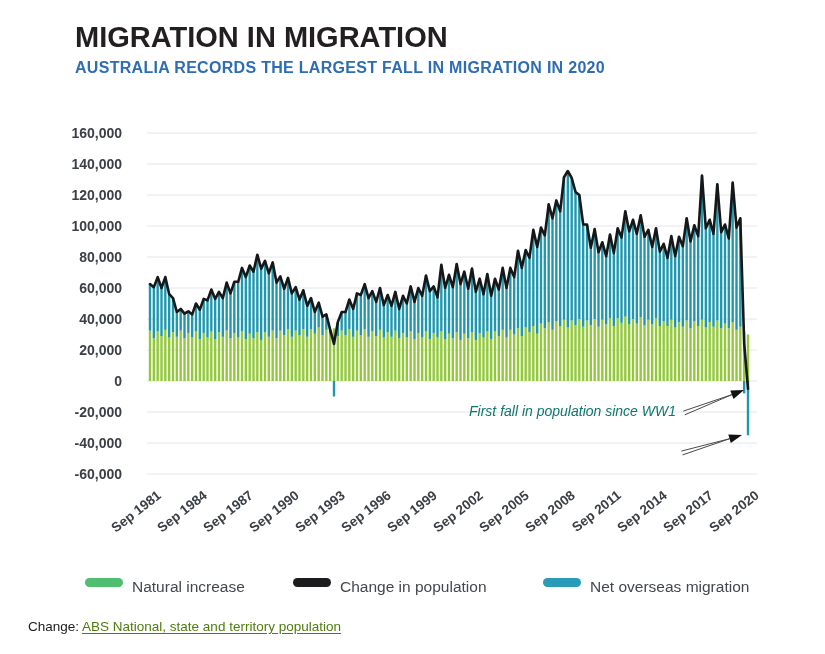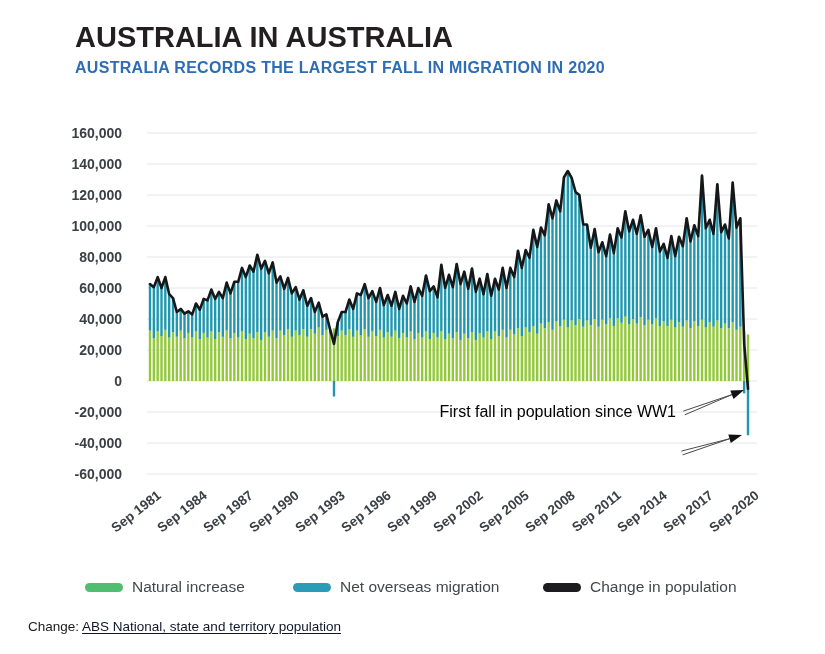--- a/index.html
+++ b/index.html
@@ -4,32 +4,32 @@
 <style>
   html,body{margin:0;padding:0;background:#fff;}
   .page{position:relative;width:825px;height:654px;background:#fff;overflow:hidden;
         font-family:"Liberation Sans", sans-serif;}
   header{position:absolute;left:75px;top:22px;}
   h1{margin:0;font-size:29px;font-weight:bold;letter-spacing:0px;color:#231f20;line-height:1.05;}
   h2{margin:8px 0 16px 0;font-size:16px;font-weight:bold;letter-spacing:0.3px;color:#2e6db4;line-height:1;}
   #chart-svg{position:absolute;left:0;top:0;}
   .ytick{font-size:14px;font-weight:bold;fill:#3b4046;}
   .xtick{font-size:13.5px;font-weight:bold;fill:#3b4046;}
-  .annotation{position:absolute;font-size:16px;color:#000000;white-space:nowrap;}
+  .annotation{position:absolute;font-size:14px;color:#0f766e;white-space:nowrap;font-style:italic;}
   #ann1{right:149px;top:403px;}
   #ann2{right:125px;top:452px;}
   .legend{position:absolute;left:0;top:578px;width:825px;height:24px;}
-  .legend-item{position:absolute;display:flex;align-items:center;top:0;}
+  .legend-item{position:absolute;display:flex;align-items:flex-start;top:0;}
   .legend-item:nth-child(1){left:85px;}
   .legend-item:nth-child(2){left:293px;}
   .legend-item:nth-child(3){left:543px;}
   .swatch{display:inline-block;width:38px;height:9px;border-radius:5px;margin-right:9px;}
   .legend-label{font-size:15.5px;color:#43484d;}
   .source{position:absolute;left:28px;top:619px;font-size:13.5px;color:#1c1c1c;}
-  .source a{color:#0f172a;text-decoration:underline;text-underline-offset:2px;cursor:pointer;}
+  .source a{color:#4d7c0f;text-decoration:underline;text-underline-offset:2px;cursor:pointer;}
 </style>
 </head>
 <body>
 
 <div class="page">
 
   <svg id="chart-svg" width="825" height="654">
       <g>
         <line x1="147" x2="757" y1="133.0" y2="133.0" stroke="#e4e6e7" stroke-width="1"></line>
         <line x1="147" x2="757" y1="164.0" y2="164.0" stroke="#e4e6e7" stroke-width="1"></line>
@@ -399,38 +399,38 @@
         <polygon points="744,390 733.5,398.9 730.3,390.5" fill="#111111"></polygon>
       </g>
       <g>
         <line x1="682.5746957711327" y1="454.9156525704423" x2="729.5482582921251" y2="438.7355225123625" stroke="#4a4a4a" stroke-width="1"></line>
         <line x1="681.4253042288673" y1="451.0843474295577" x2="729.5482582921251" y2="438.7355225123625" stroke="#4a4a4a" stroke-width="1"></line>
         <polygon points="742,435 730.8,443.0 728.3,434.4" fill="#111111"></polygon>
       </g>
     </svg>
 
   <header>
-    <h1 style="color: rgb(35, 31, 32);">AUSTRALIA IN AUSTRALIA</h1>
+    <h1 style="color: rgb(35, 31, 32);">MIGRATION IN MIGRATION</h1>
     <h2 style="color: rgb(46, 109, 180);">AUSTRALIA RECORDS THE LARGEST FALL IN MIGRATION IN 2020</h2>
   </header>
 
   <div class="annotation" id="ann1">First fall in population since WW1</div>
 
   <div class="legend">
     <div class="legend-item">
       <span class="swatch" style="background: rgb(79, 190, 112);"></span>
       <span class="legend-label">Natural increase</span>
     </div>
     <div class="legend-item">
+      <span class="swatch" style="background: rgb(28, 28, 30);"></span>
+      <span class="legend-label">Change in population</span>
+    </div>
+    <div class="legend-item">
       <span class="swatch" style="background: rgb(42, 156, 183);"></span>
       <span class="legend-label">Net overseas migration</span>
     </div>
-    <div class="legend-item">
-      <span class="swatch" style="background: rgb(28, 28, 30);"></span>
-      <span class="legend-label">Change in population</span>
-    </div>
   </div>
 
   <div class="source">
     <span>Change: </span><a>ABS National, state and territory population</a>
   </div>
 
 </div>
 
 </body></html>

